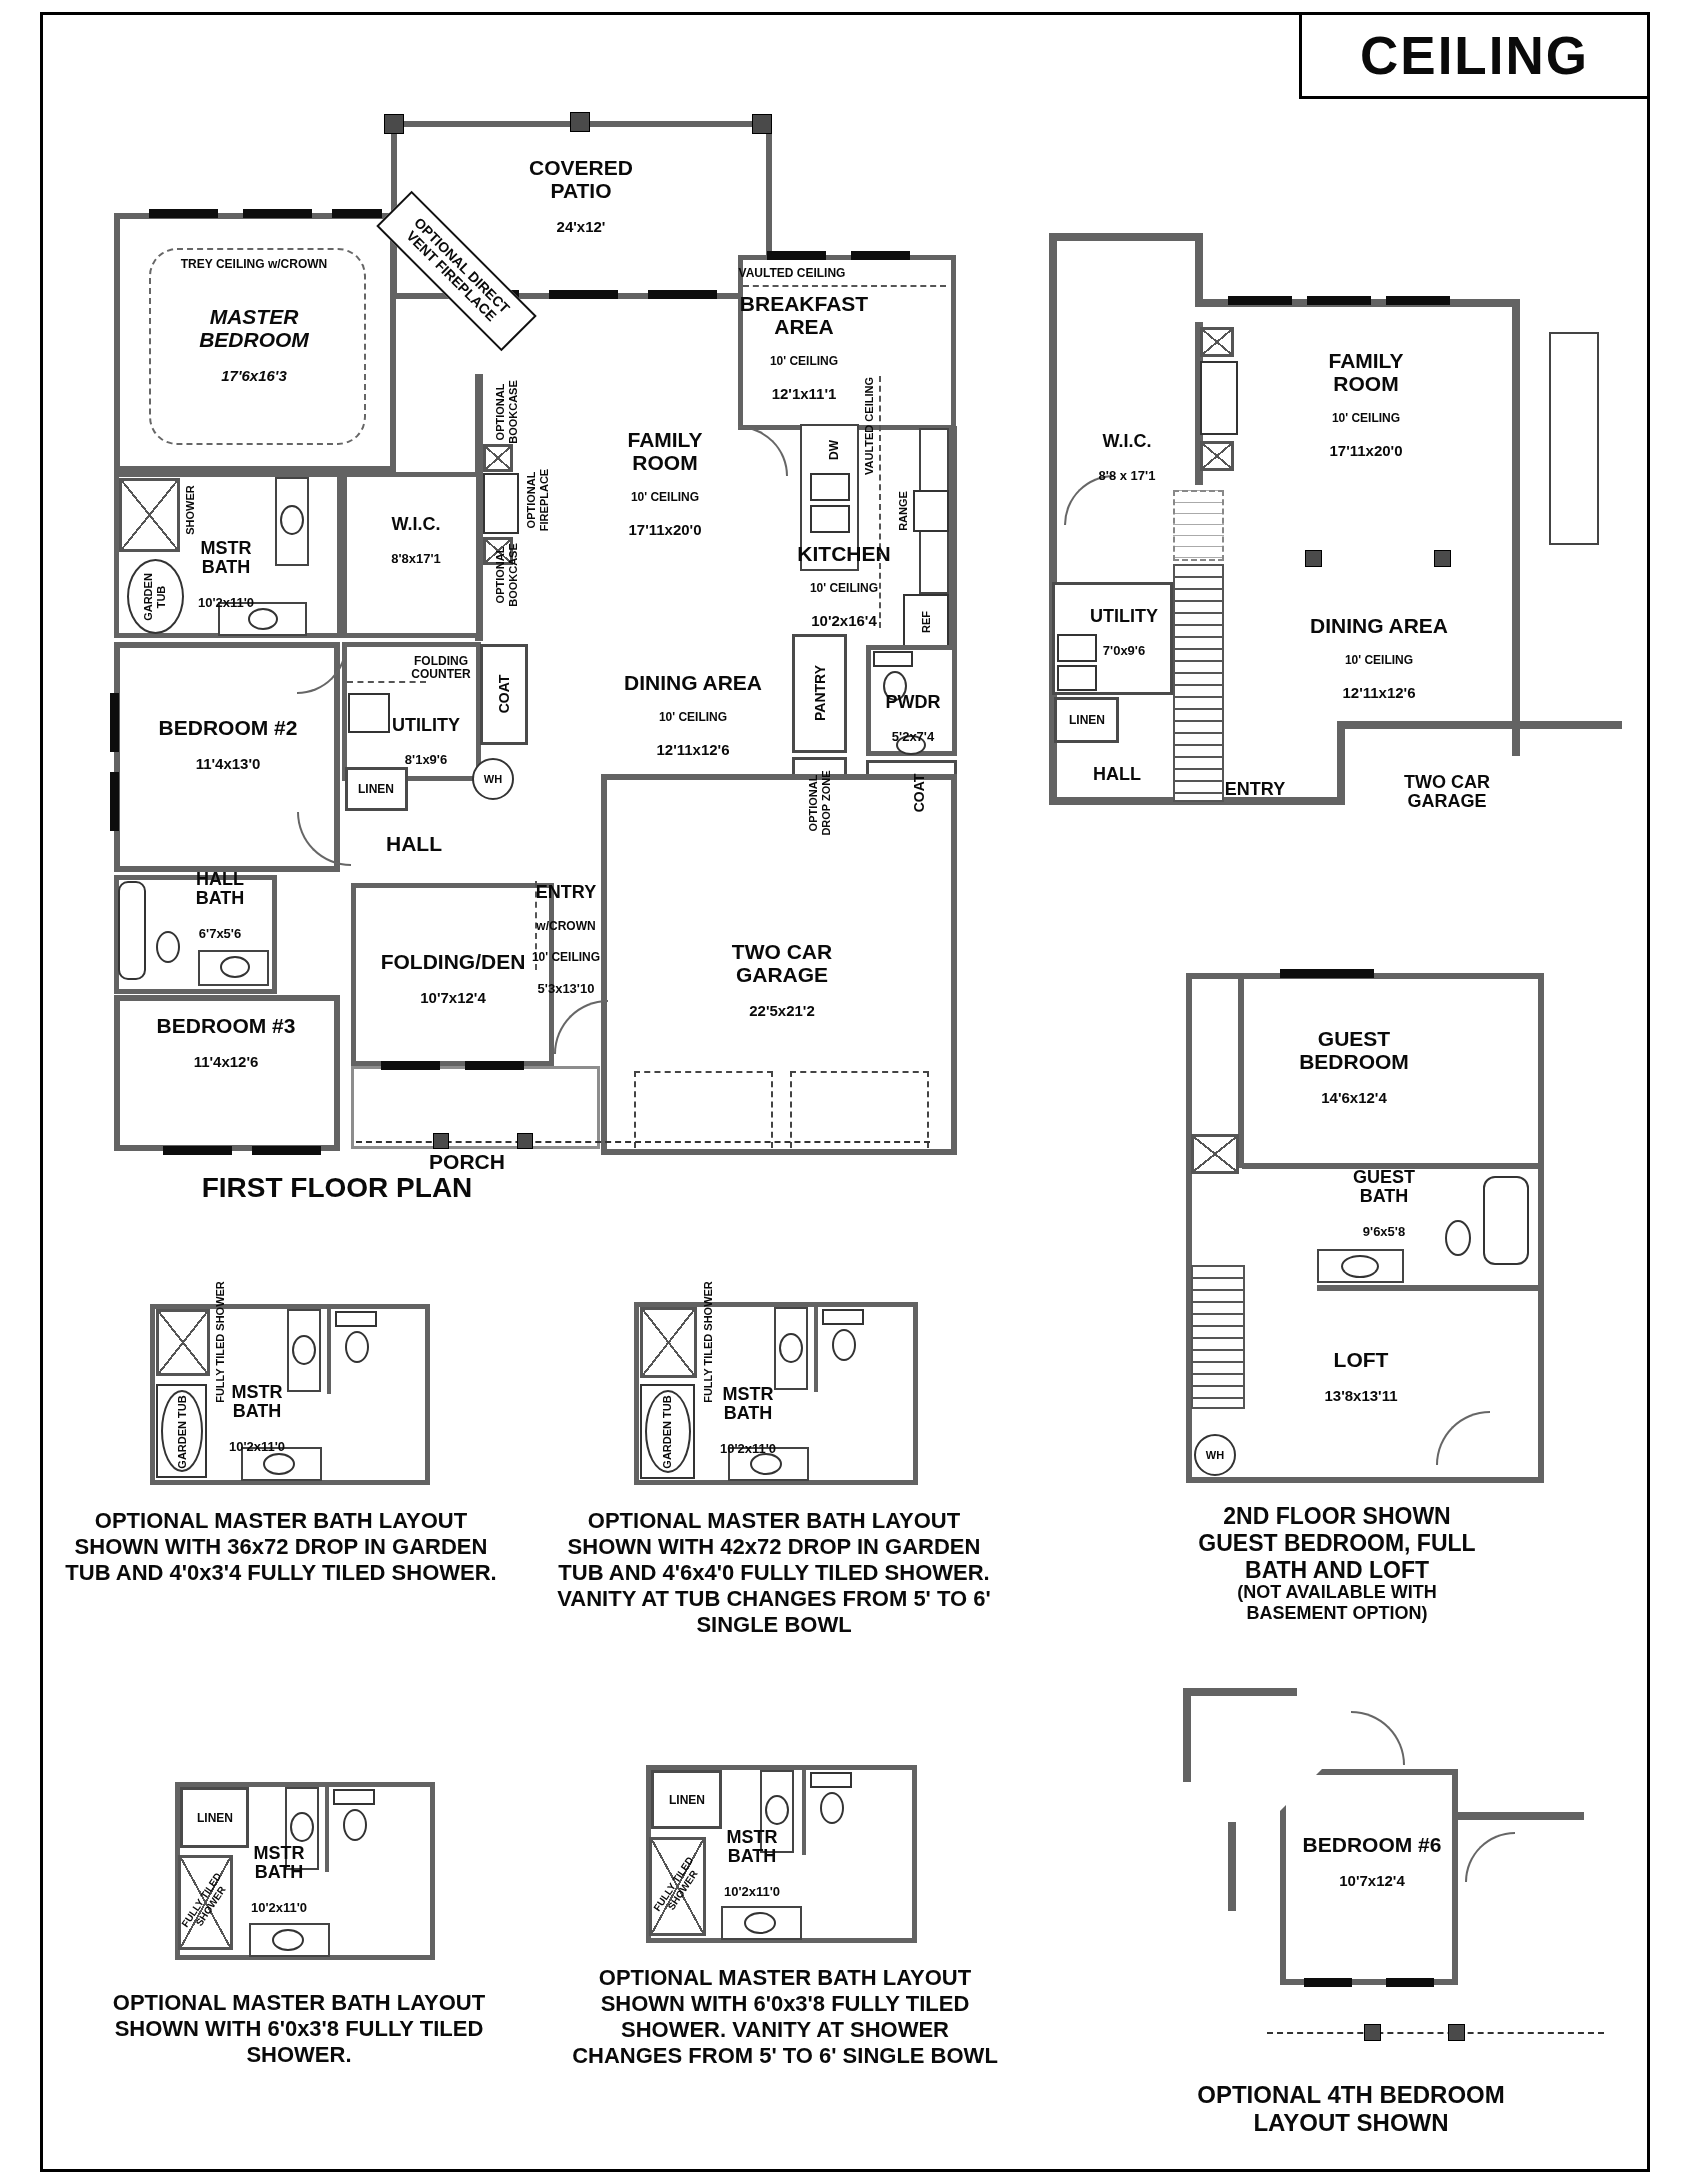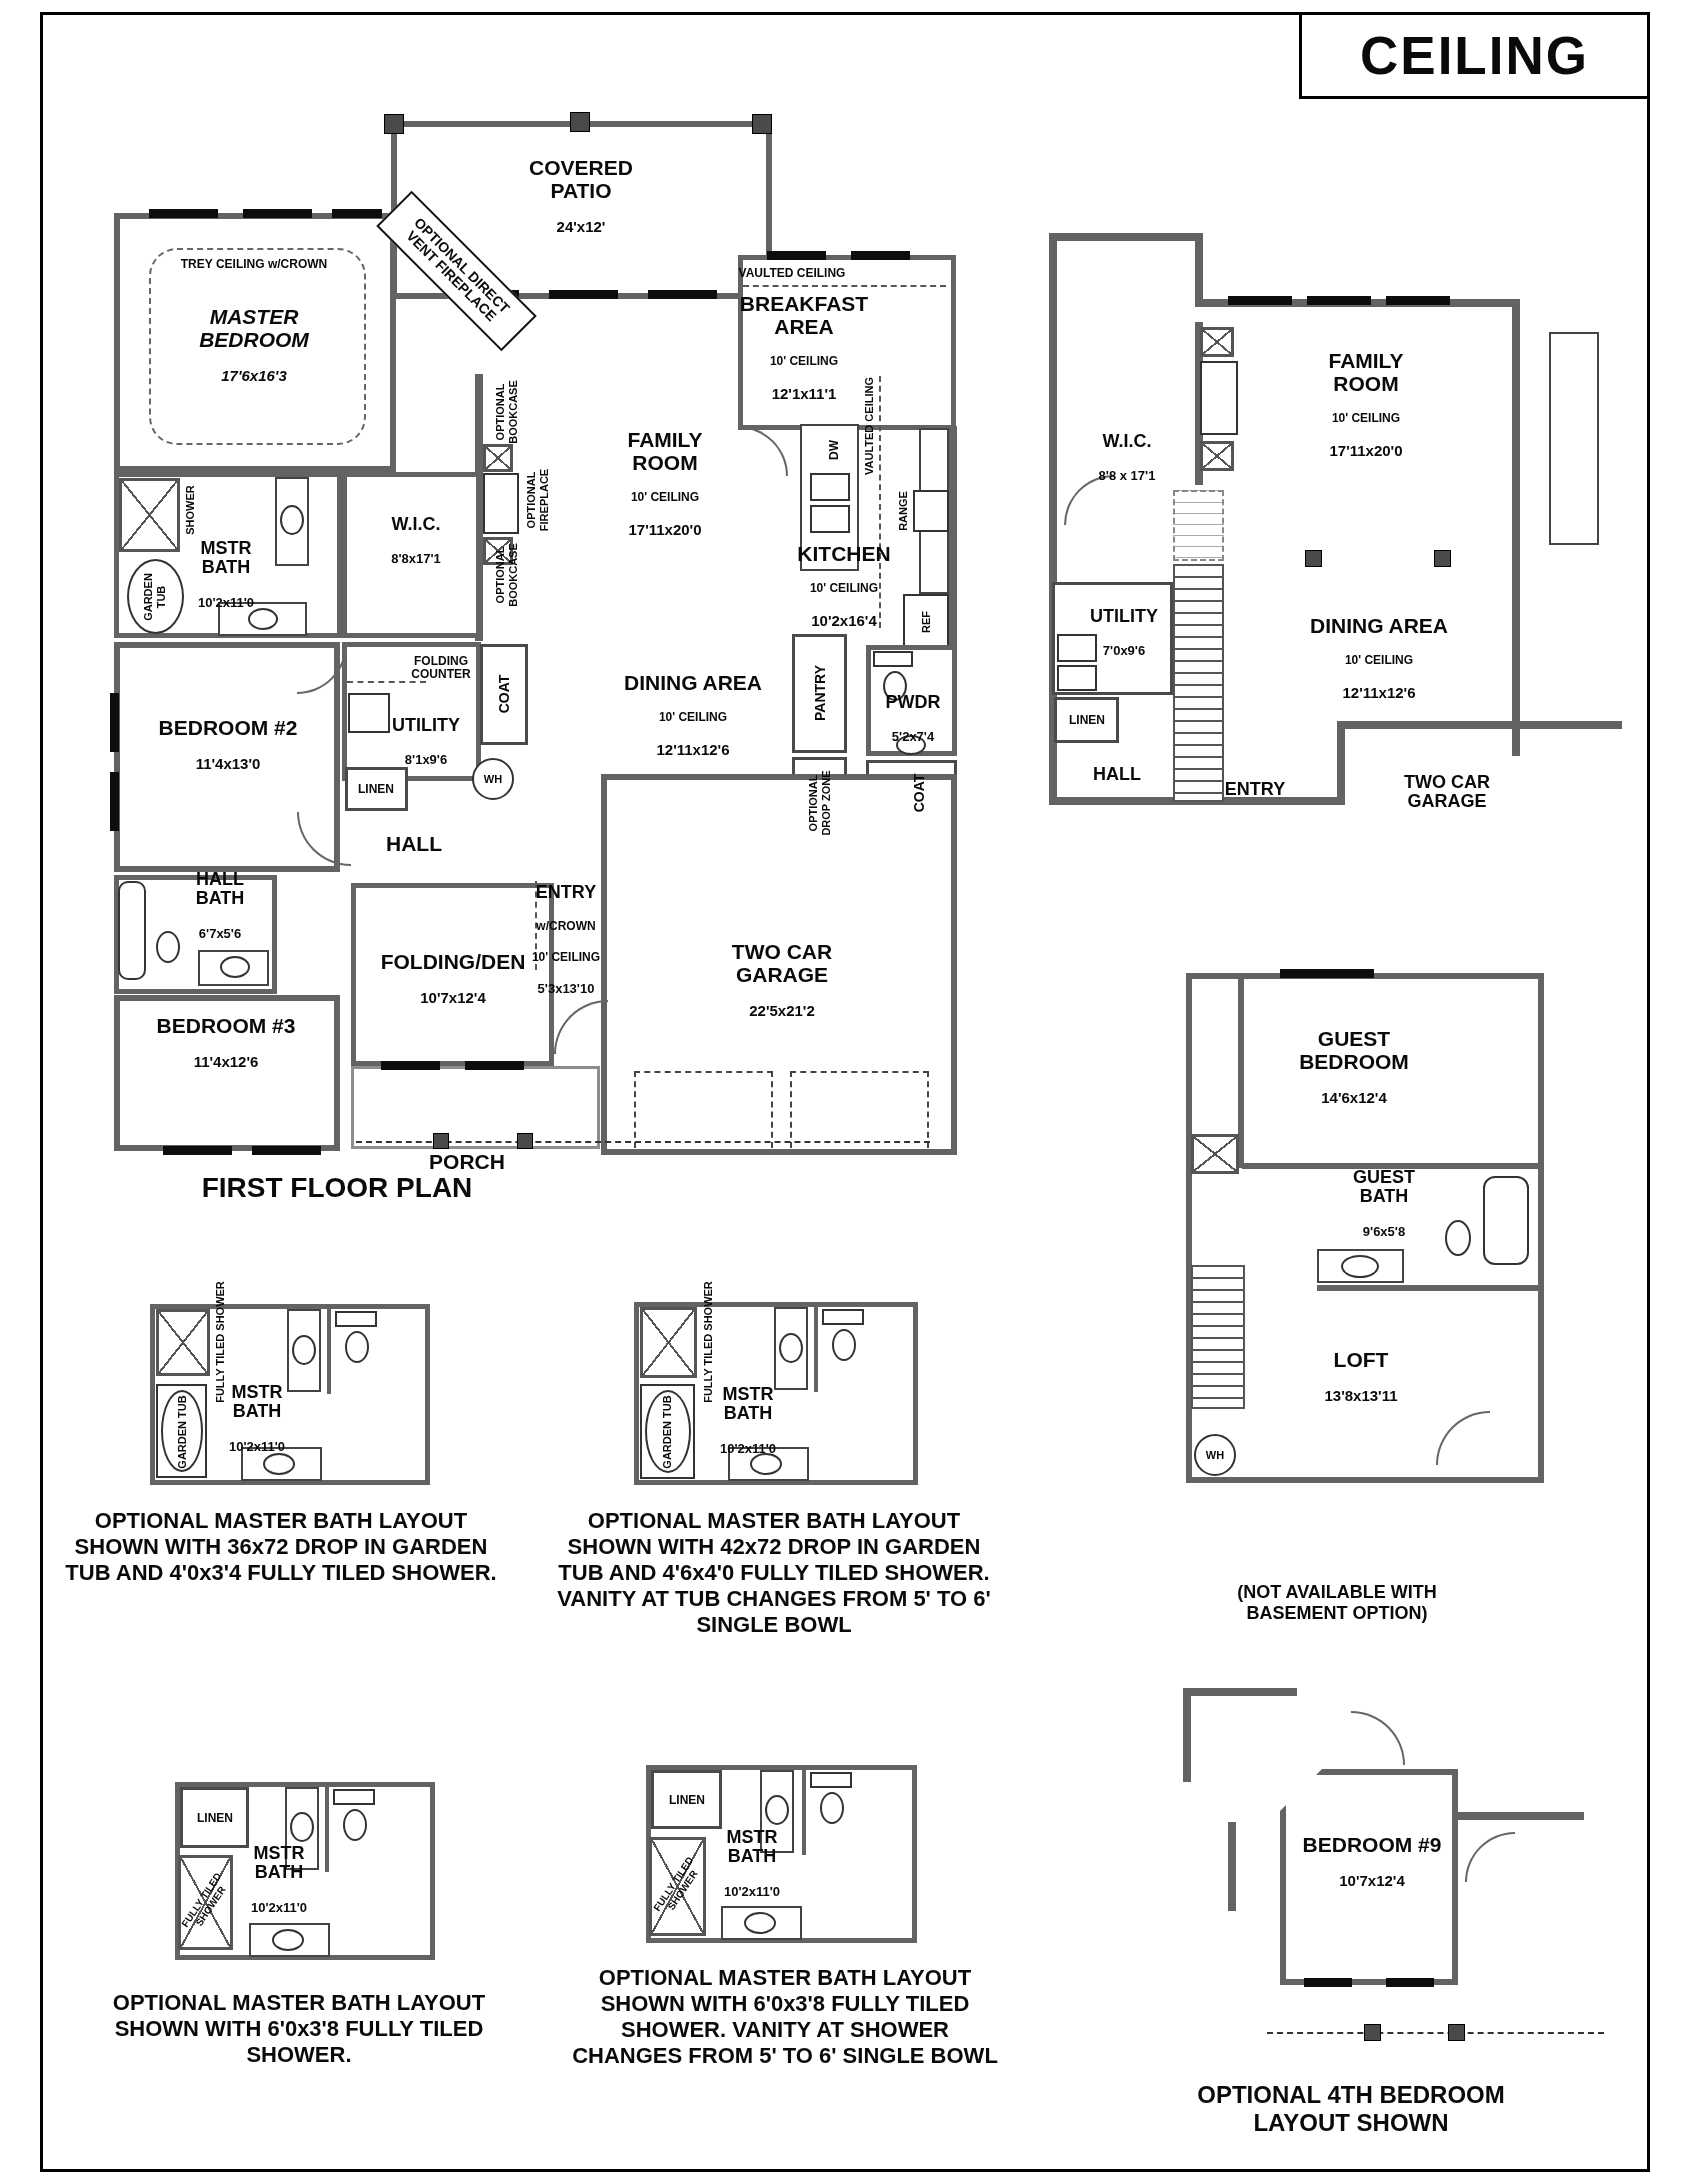--- a/index.html
+++ b/index.html
@@ -364,20 +364,23 @@
   </div>
   <div class="stairs" style="left:1191px;top:1265px;width:54px;height:144px;"></div>
   <div class="whc" style="left:1194px;top:1434px;width:42px;height:42px;">
     <span>WH</span>
   </div>
   <div class="lbl" style="left:1361px;top:1376px;">
     <span class="nm">LOFT</span>
     <span class="dm">13'8x13'11</span>
   </div>
   <div class="arc" style="left:1436px;top:1411px;width:54px;height:54px;transform:rotate(90deg);"></div>
+  <div class="caption" style="left:1337px;top:1503px;font-size:23px;">2ND FLOOR SHOWN
+GUEST BEDROOM, FULL
+BATH AND LOFT</div>
   <div class="caption" style="left:1337px;top:1582px;font-size:18px;">(NOT AVAILABLE WITH
 BASEMENT OPTION)</div>
 
   <div class="room" style="left:150px;top:1304px;width:280px;height:181px;"></div>
   <div class="xbox" style="left:156px;top:1309px;width:54px;height:67px;"></div>
   <div class="vlbl tiny" style="left:220px;top:1342px;">FULLY TILED SHOWER</div>
   <div class="fixt" style="left:156px;top:1384px;width:51px;height:94px;"></div>
   <div class="oval" style="left:161px;top:1390px;width:42px;height:82px;"></div>
   <div class="vlbl tiny" style="left:182px;top:1432px;">GARDEN TUB</div>
   <div class="counter" style="left:287px;top:1309px;width:34px;height:83px;"></div>
@@ -467,21 +470,21 @@
   <div class="caption" style="left:785px;top:1965px;font-size:22px;">OPTIONAL MASTER BATH LAYOUT
 SHOWN WITH 6'0x3'8 FULLY TILED
 SHOWER.  VANITY AT SHOWER
 CHANGES FROM 5' TO 6' SINGLE BOWL</div>
 
   <div class="wall" style="left:1183px;top:1688px;width:8px;height:94px;"></div>
   <div class="wall" style="left:1183px;top:1688px;width:114px;height:8px;"></div>
   <div class="wall" style="left:1228px;top:1822px;width:8px;height:89px;"></div>
   <div class="room chamfer" style="left:1280px;top:1769px;width:178px;height:216px;border-width:6px;"></div>
   <div class="lbl" style="left:1372px;top:1861px;">
-    <span class="nm">BEDROOM #9</span>
+    <span class="nm">BEDROOM #6</span>
     <span class="dm">10'7x12'4</span>
   </div>
   <div class="win" style="left:1304px;top:1978px;width:48px;height:9px;"></div>
   <div class="win" style="left:1386px;top:1978px;width:48px;height:9px;"></div>
   <div class="wall" style="left:1455px;top:1812px;width:129px;height:8px;"></div>
   <div class="dashdot" style="left:1267px;top:2032px;width:337px;"></div>
   <div class="post" style="left:1364px;top:2024px;width:17px;height:17px;"></div>
   <div class="post" style="left:1448px;top:2024px;width:17px;height:17px;"></div>
   <div class="arc" style="left:1351px;top:1711px;width:54px;height:54px;transform:rotate(180deg);"></div>
   <div class="arc" style="left:1465px;top:1832px;width:50px;height:50px;transform:rotate(90deg);"></div>

